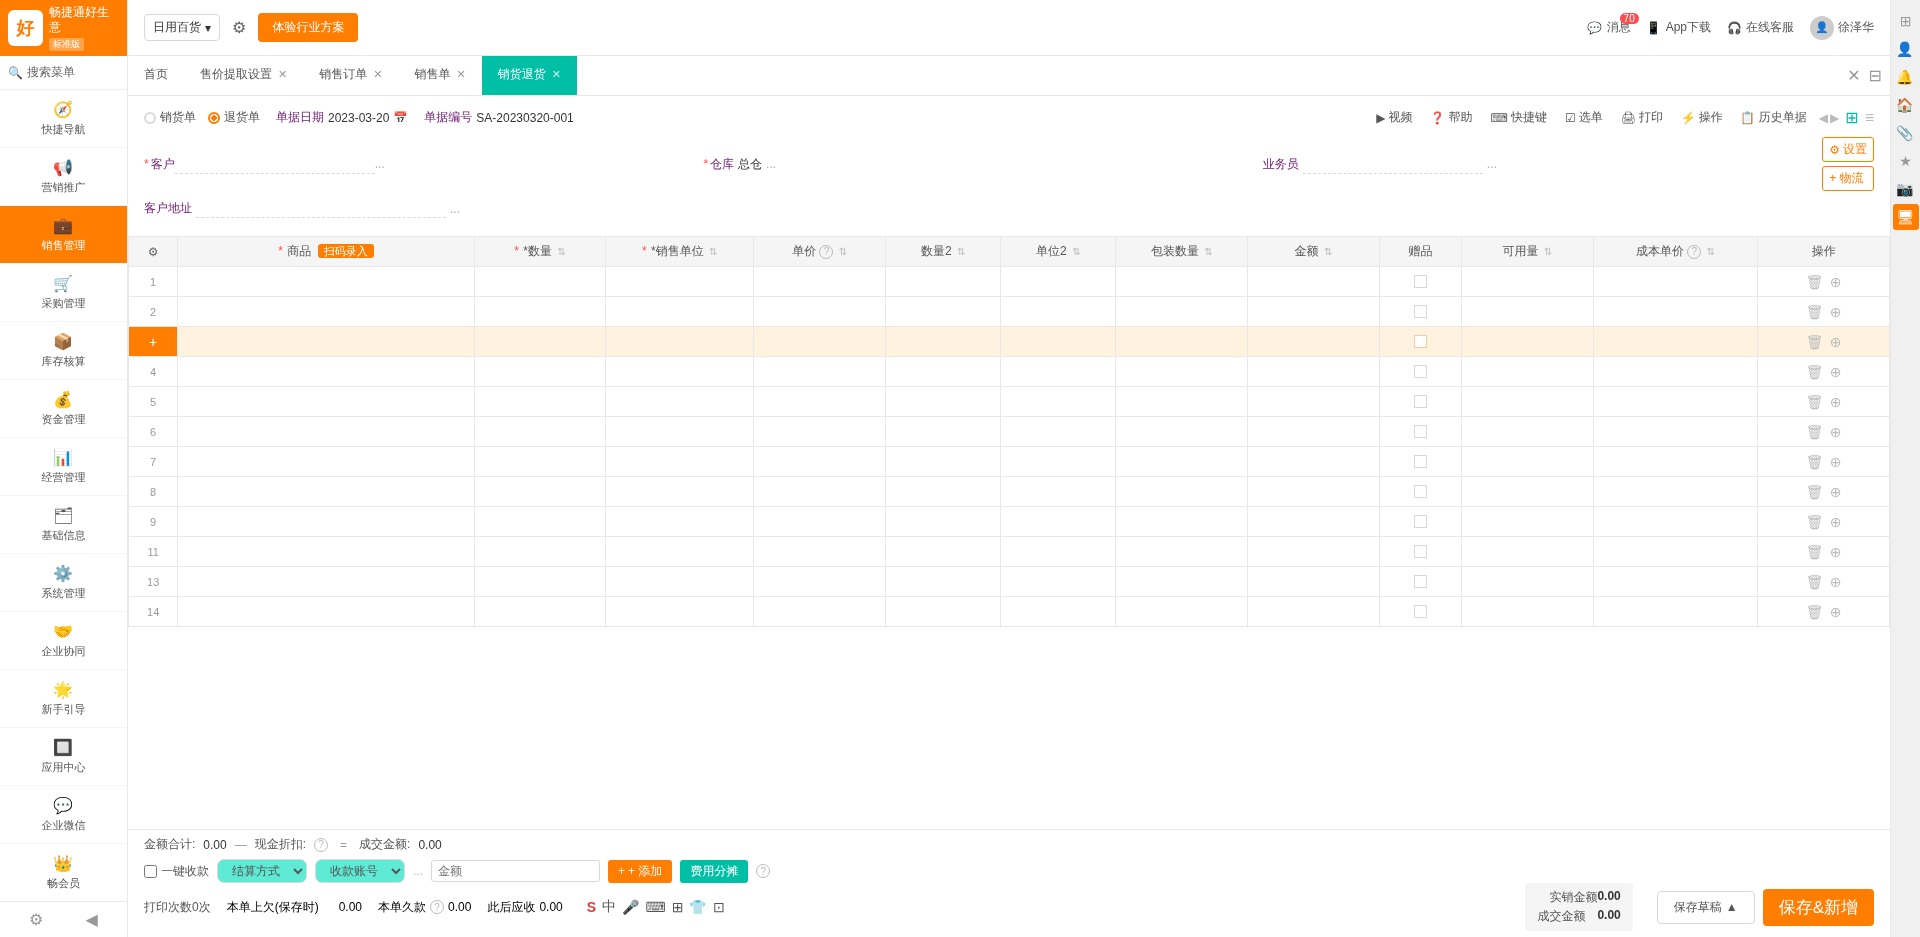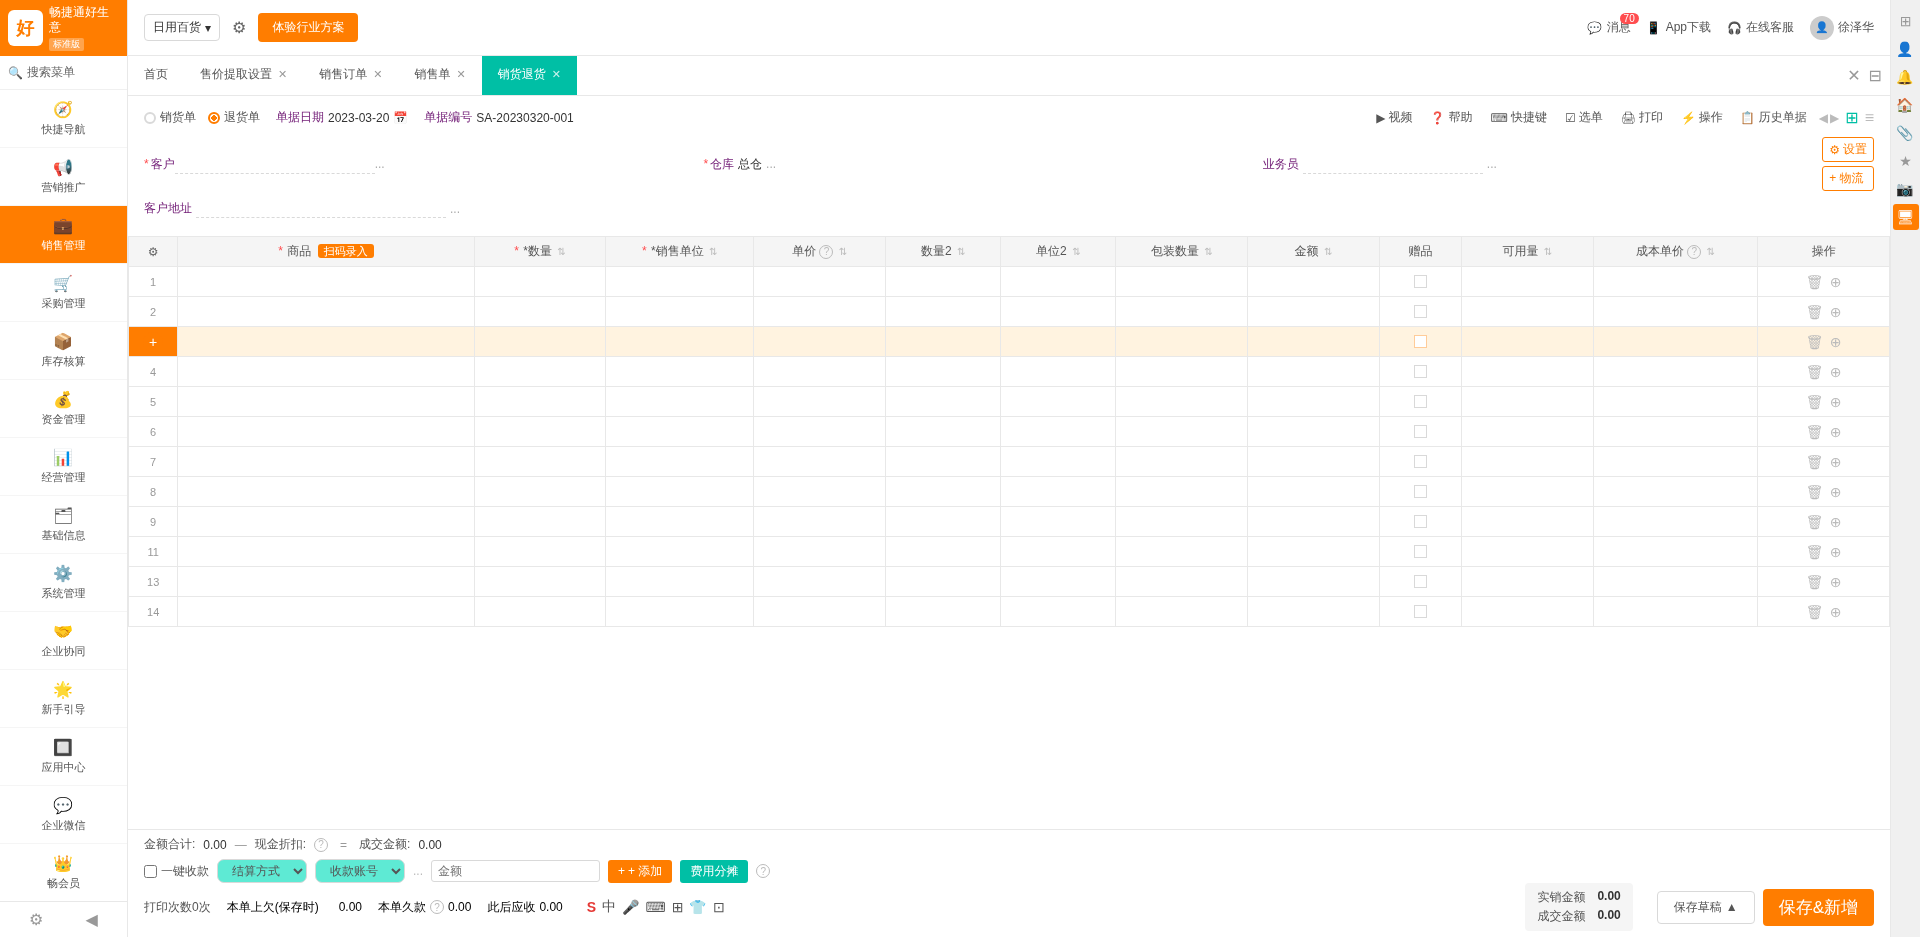--- a/index.html
+++ b/index.html
@@ -744,21 +744,21 @@
           <span style="color:#555;cursor:pointer;font-size:14px;">🎤</span>
           <span style="color:#555;cursor:pointer;font-size:14px;">⌨</span>
           <span style="color:#555;cursor:pointer;font-size:14px;">⊞</span>
           <span style="color:#555;cursor:pointer;font-size:14px;">👕</span>
           <span style="color:#555;cursor:pointer;font-size:14px;">⊡</span>
         </div>
       </div>
       <div style="display:flex;align-items:center;gap:8px;">
 
         <div style="display:flex;flex-direction:column;align-items:flex-end;gap:2px;margin-right:16px;background:#f5f5f5;padding:6px 12px;border-radius:4px;">
-          <div style="display:flex;gap:12px;">
+          <div style="display:flex;">
             <span style="color:#555;">实销金额</span>
             <span style="color:#333;font-weight:bold;">0.00</span>
           </div>
           <div style="display:flex;gap:12px;">
             <span style="color:#555;">成交金额</span>
             <span style="color:#333;font-weight:bold;">0.00</span>
           </div>
         </div>
         <button class="save-draft-btn">
           <span>保存草稿</span>

